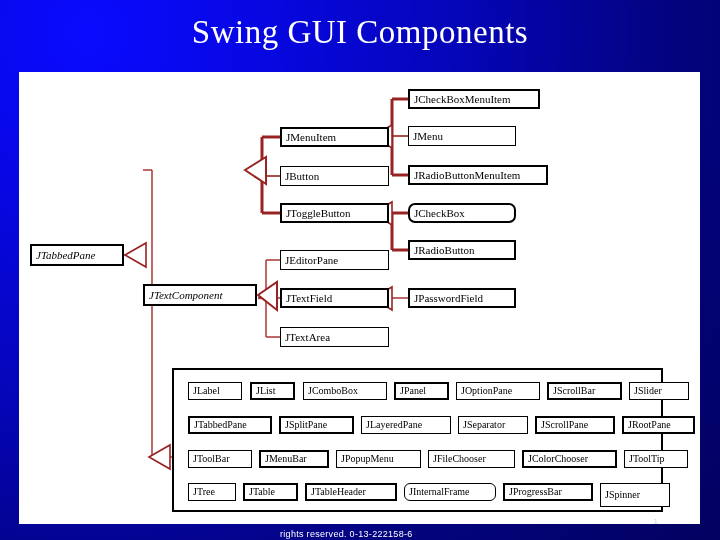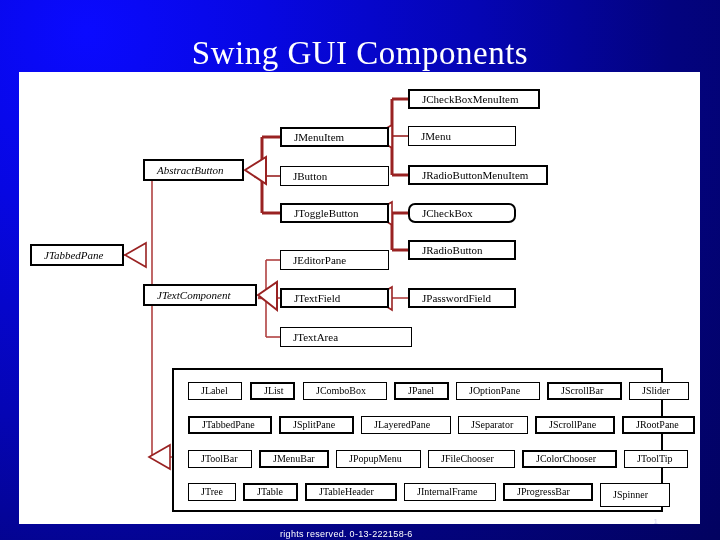--- a/index.html
+++ b/index.html
@@ -24,21 +24,20 @@
     position: absolute;
     left: 0;
     top: 14px;
     width: 720px;
     text-align: center;
     color: #ffffff;
     font-family: "Liberation Serif", serif;
     font-size: 33px;
     letter-spacing: 0.5px;
     white-space: nowrap;
-    margin-top: 21px;
   }
   #content-canvas {
     position: absolute;
     left: 19px;
     top: 72px;
     width: 681px;
     height: 452px;
     background: #ffffff;
   }
   #diagram {
@@ -52,21 +51,21 @@
     position: absolute;
     box-sizing: border-box;
     background: #ffffff;
     border: 1px solid #000000;
     color: #000000;
     font-family: "Liberation Serif", serif;
     font-size: 11px;
     line-height: 1;
     display: flex;
     align-items: center;
-    padding-left: 12px;
+    padding-left: 4px;
     white-space: nowrap;
     overflow: hidden;
     z-index: 3;
   }
   .node.bold {
     border-width: 2px;
   }
   .node.italic {
     font-style: italic;
   }
@@ -164,36 +163,35 @@
       <polygon points="239,223 258,210 258,238" fill="#ffffff" stroke="#992222" stroke-width="2"></polygon>
 
       <g stroke="#b04040" fill="none">
         <line x1="373" y1="226" x2="389" y2="226" stroke-width="1.6"></line>
         <line x1="373" y1="226" x2="362" y2="226" stroke-width="1.6"></line>
       </g>
       <polygon points="354,226 373,215 373,238" fill="#ffffff" stroke="#992222" stroke-width="1.6"></polygon>
     </svg>
 
     <div class="node italic bold" style="left:11px;top:172px;width:94px;height:22px;">JTabbedPane</div>
-    <div class="node italic bold" style="left:124px;top:87px;width:101px;height:22px;">AbstractButton</div>
     <div class="node italic bold" style="left:124px;top:212px;width:114px;height:22px;">JTextComponent</div>
 
     <div class="node bold" style="left:261px;top:55px;width:109px;height:20px;">JMenuItem</div>
     <div class="node" style="left:261px;top:94px;width:109px;height:20px;">JButton</div>
     <div class="node bold" style="left:261px;top:131px;width:109px;height:20px;">JToggleButton</div>
 
     <div class="node bold" style="left:389px;top:17px;width:132px;height:20px;">JCheckBoxMenuItem</div>
     <div class="node" style="left:389px;top:54px;width:108px;height:20px;">JMenu</div>
     <div class="node bold" style="left:389px;top:93px;width:140px;height:20px;">JRadioButtonMenuItem</div>
     <div class="node bold" style="left:389px;top:131px;width:108px;height:20px;border-radius:7px;">JCheckBox</div>
     <div class="node bold" style="left:389px;top:168px;width:108px;height:20px;">JRadioButton</div>
 
     <div class="node" style="left:261px;top:178px;width:109px;height:20px;">JEditorPane</div>
     <div class="node bold" style="left:261px;top:216px;width:109px;height:20px;">JTextField</div>
-    <div class="node" style="left:261px;top:255px;width:132px;height:20px;">JTextArea</div>
+    <div class="node" style="left:261px;top:255px;width:109px;height:20px;">JTextArea</div>
     <div class="node bold" style="left:389px;top:216px;width:108px;height:20px;">JPasswordField</div>
 
     <div class="group-box" id="group-box" style="left: 153px; top: 296px; width: 491px; height: 144px;">
         <div class="node" style="left: 14px; top: 12px; width: 54px; height: 18px; font-size: 10px; position: absolute;">JLabel</div>
         <div class="node bold" style="left: 76px; top: 12px; width: 45px; height: 18px; font-size: 10px; position: absolute;">JList</div>
         <div class="node" style="left: 129px; top: 12px; width: 84px; height: 18px; font-size: 10px; position: absolute;">JComboBox</div>
         <div class="node bold" style="left: 220px; top: 12px; width: 55px; height: 18px; font-size: 10px; position: absolute;">JPanel</div>
         <div class="node" style="left: 282px; top: 12px; width: 84px; height: 18px; font-size: 10px; position: absolute;">JOptionPane</div>
         <div class="node bold" style="left: 373px; top: 12px; width: 75px; height: 18px; font-size: 10px; position: absolute;">JScrollBar</div>
         <div class="node" style="left: 455px; top: 12px; width: 60px; height: 18px; font-size: 10px; position: absolute;">JSlider</div>
@@ -205,21 +203,21 @@
         <div class="node bold" style="left: 448px; top: 46px; width: 73px; height: 18px; font-size: 10px; position: absolute;">JRootPane</div>
         <div class="node" style="left: 14px; top: 80px; width: 64px; height: 18px; font-size: 10px; position: absolute;">JToolBar</div>
         <div class="node bold" style="left: 85px; top: 80px; width: 70px; height: 18px; font-size: 10px; position: absolute;">JMenuBar</div>
         <div class="node" style="left: 162px; top: 80px; width: 85px; height: 18px; font-size: 10px; position: absolute;">JPopupMenu</div>
         <div class="node" style="left: 254px; top: 80px; width: 87px; height: 18px; font-size: 10px; position: absolute;">JFileChooser</div>
         <div class="node bold" style="left: 348px; top: 80px; width: 95px; height: 18px; font-size: 10px; position: absolute;">JColorChooser</div>
         <div class="node" style="left: 450px; top: 80px; width: 64px; height: 18px; font-size: 10px; position: absolute;">JToolTip</div>
         <div class="node" style="left: 14px; top: 113px; width: 48px; height: 18px; font-size: 10px; position: absolute;">JTree</div>
         <div class="node bold" style="left: 69px; top: 113px; width: 55px; height: 18px; font-size: 10px; position: absolute;">JTable</div>
         <div class="node bold" style="left: 131px; top: 113px; width: 92px; height: 18px; font-size: 10px; position: absolute;">JTableHeader</div>
-        <div class="node" style="left: 230px; top: 113px; width: 92px; height: 18px; font-size: 10px; position: absolute;">JInternalFrame</div>
+        <div class="node" style="left: 230px; top: 113px; width: 92px; height: 18px; font-size: 10px; position: absolute; border-radius: 6px;">JInternalFrame</div>
         <div class="node bold" style="left: 329px; top: 113px; width: 90px; height: 18px; font-size: 10px; position: absolute;">JProgressBar</div>
         <div class="node" style="left: 426px; top: 113px; width: 70px; height: 24px; font-size: 10px; position: absolute;">JSpinner</div>
       </div>
 
   </div>
 
   <div id="footer-strip"></div>
   <div id="footer-text">rights reserved. 0-13-222158-6</div>
   <div id="page-number">1</div>
 

